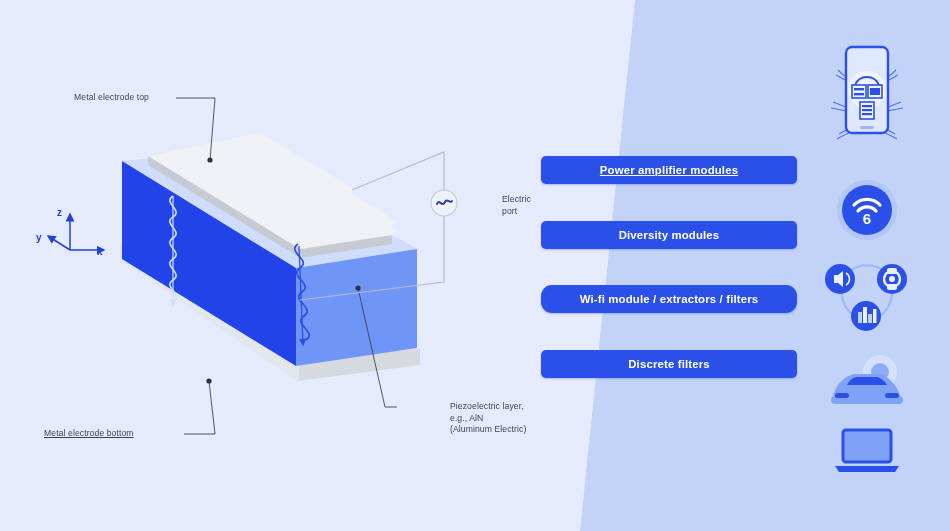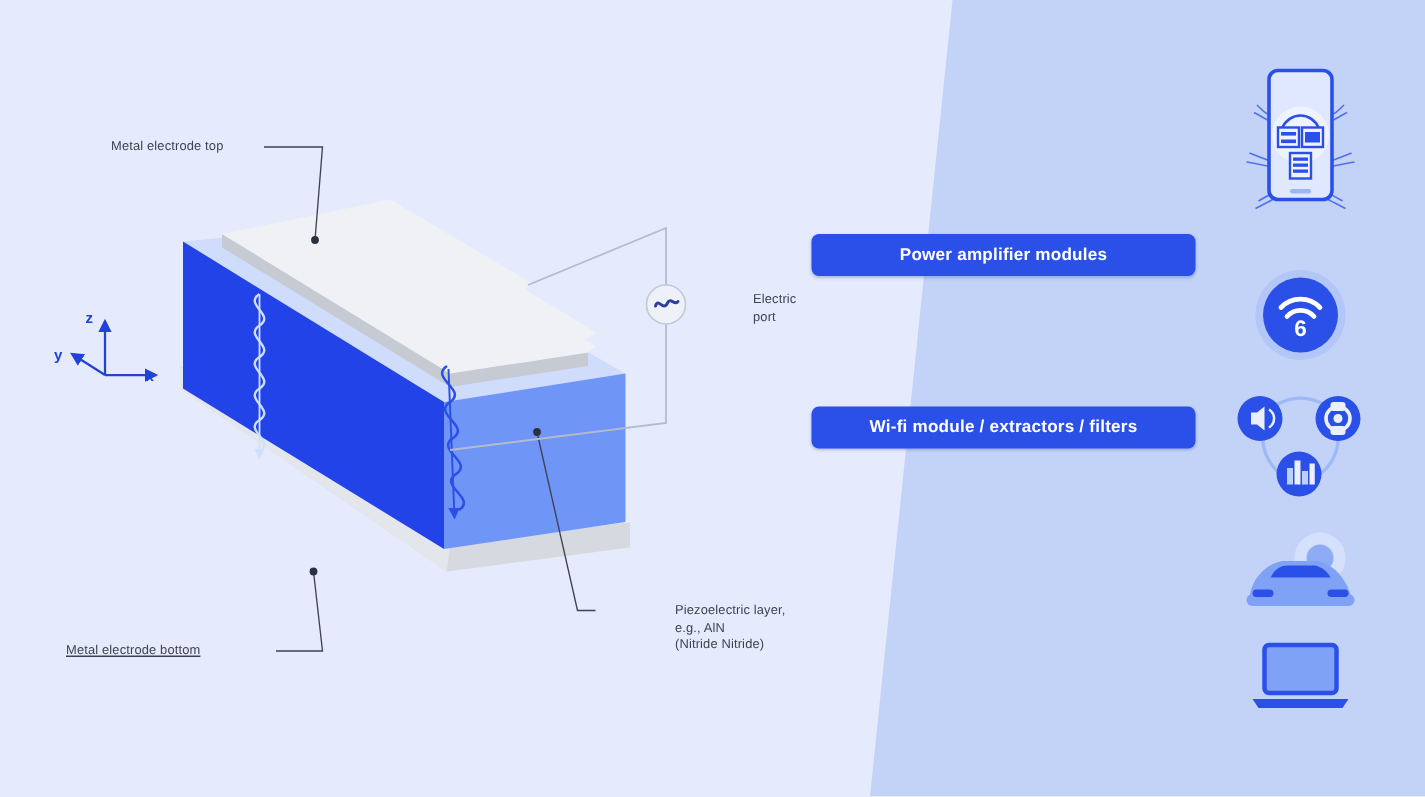--- a/index.html
+++ b/index.html
@@ -33,21 +33,21 @@
   .ax-x{left:97px;top:246px;}
 
   
   .modules{position:absolute;left:541px;top:0;width:256px;height:531px;}
   .mbtn{position:absolute;left:0;width:256px;height:28px;border-radius:5px;
         background:#2b50e8;color:#ffffff;border:0;padding:0;
         font-family:"Liberation Sans", sans-serif;
         font-size:11.4px;font-weight:bold;letter-spacing:.15px;
         display:flex;align-items:center;justify-content:center;
         box-shadow:0 1px 2px rgba(40,70,190,.30);cursor:pointer;}
-  .mb0{top:156px;} .mb1{top:221px;} .mb2{top:271px;} .mb3{top:350px;}
+  .mb0{top:156px;text-decoration:underline;} .mb1{top:221px;} .mb2{top:285px;border-radius:11px;} .mb3{top:350px;}
 
   
   .rail{position:absolute;left:805px;top:0;width:125px;height:531px;}
   .rail > div{position:absolute;}
   .ic-phone{left:12px;top:30px;}
   .ic-wifi{left:28px;top:176px;}
   .ic-cluster{left:14px;top:252px;}
   .ic-car{left:18px;top:352px;}
   .ic-laptop{left:26px;top:424px;}
 </style>
@@ -132,33 +132,35 @@
         <path d="M70,250 L48,236" marker-end="url(#axar)"></path>
       </g>
     </svg>
 
     <div class="lbl lbl-top">Metal electrode top</div>
     <div class="lbl lbl-bottom">Metal electrode bottom</div>
 
     <div class="lbl lbl-piezo">
       <div>Piezoelectric layer,</div>
       <div>e.g., AlN</div>
-      <div>(Nitride Nitride)</div>
+      <div>(Aluminum Electric)</div>
     </div>
 
     <div class="lbl lbl-port">Electric port</div>
 
     <div class="axis-lbl ax-z">z</div>
     <div class="axis-lbl ax-y">y</div>
     <div class="axis-lbl ax-x">x</div>
   </div>
 
   <div class="modules">
     <button class="mbtn mb0">Power amplifier modules</button>
+    <button class="mbtn mb1">Diversity modules</button>
     <button class="mbtn mb2">Wi-fi module / extractors / filters</button>
+    <button class="mbtn mb3">Discrete filters</button>
   </div>
 
   <div class="rail">
 
     <div class="ic-phone">
       <svg width="100" height="120" viewBox="0 0 100 120">
         <g stroke="#2b50e8" stroke-width="1.1" fill="none" opacity=".75">
           <path d="M40,22 C44,32 47,38 50,42 C53,38 56,32 60,22"></path>
           <path d="M44,18 C47,30 49,37 50,42 C51,37 53,30 56,18"></path>
           <path d="M21,40 C24,43 26,45 28,46"></path>

